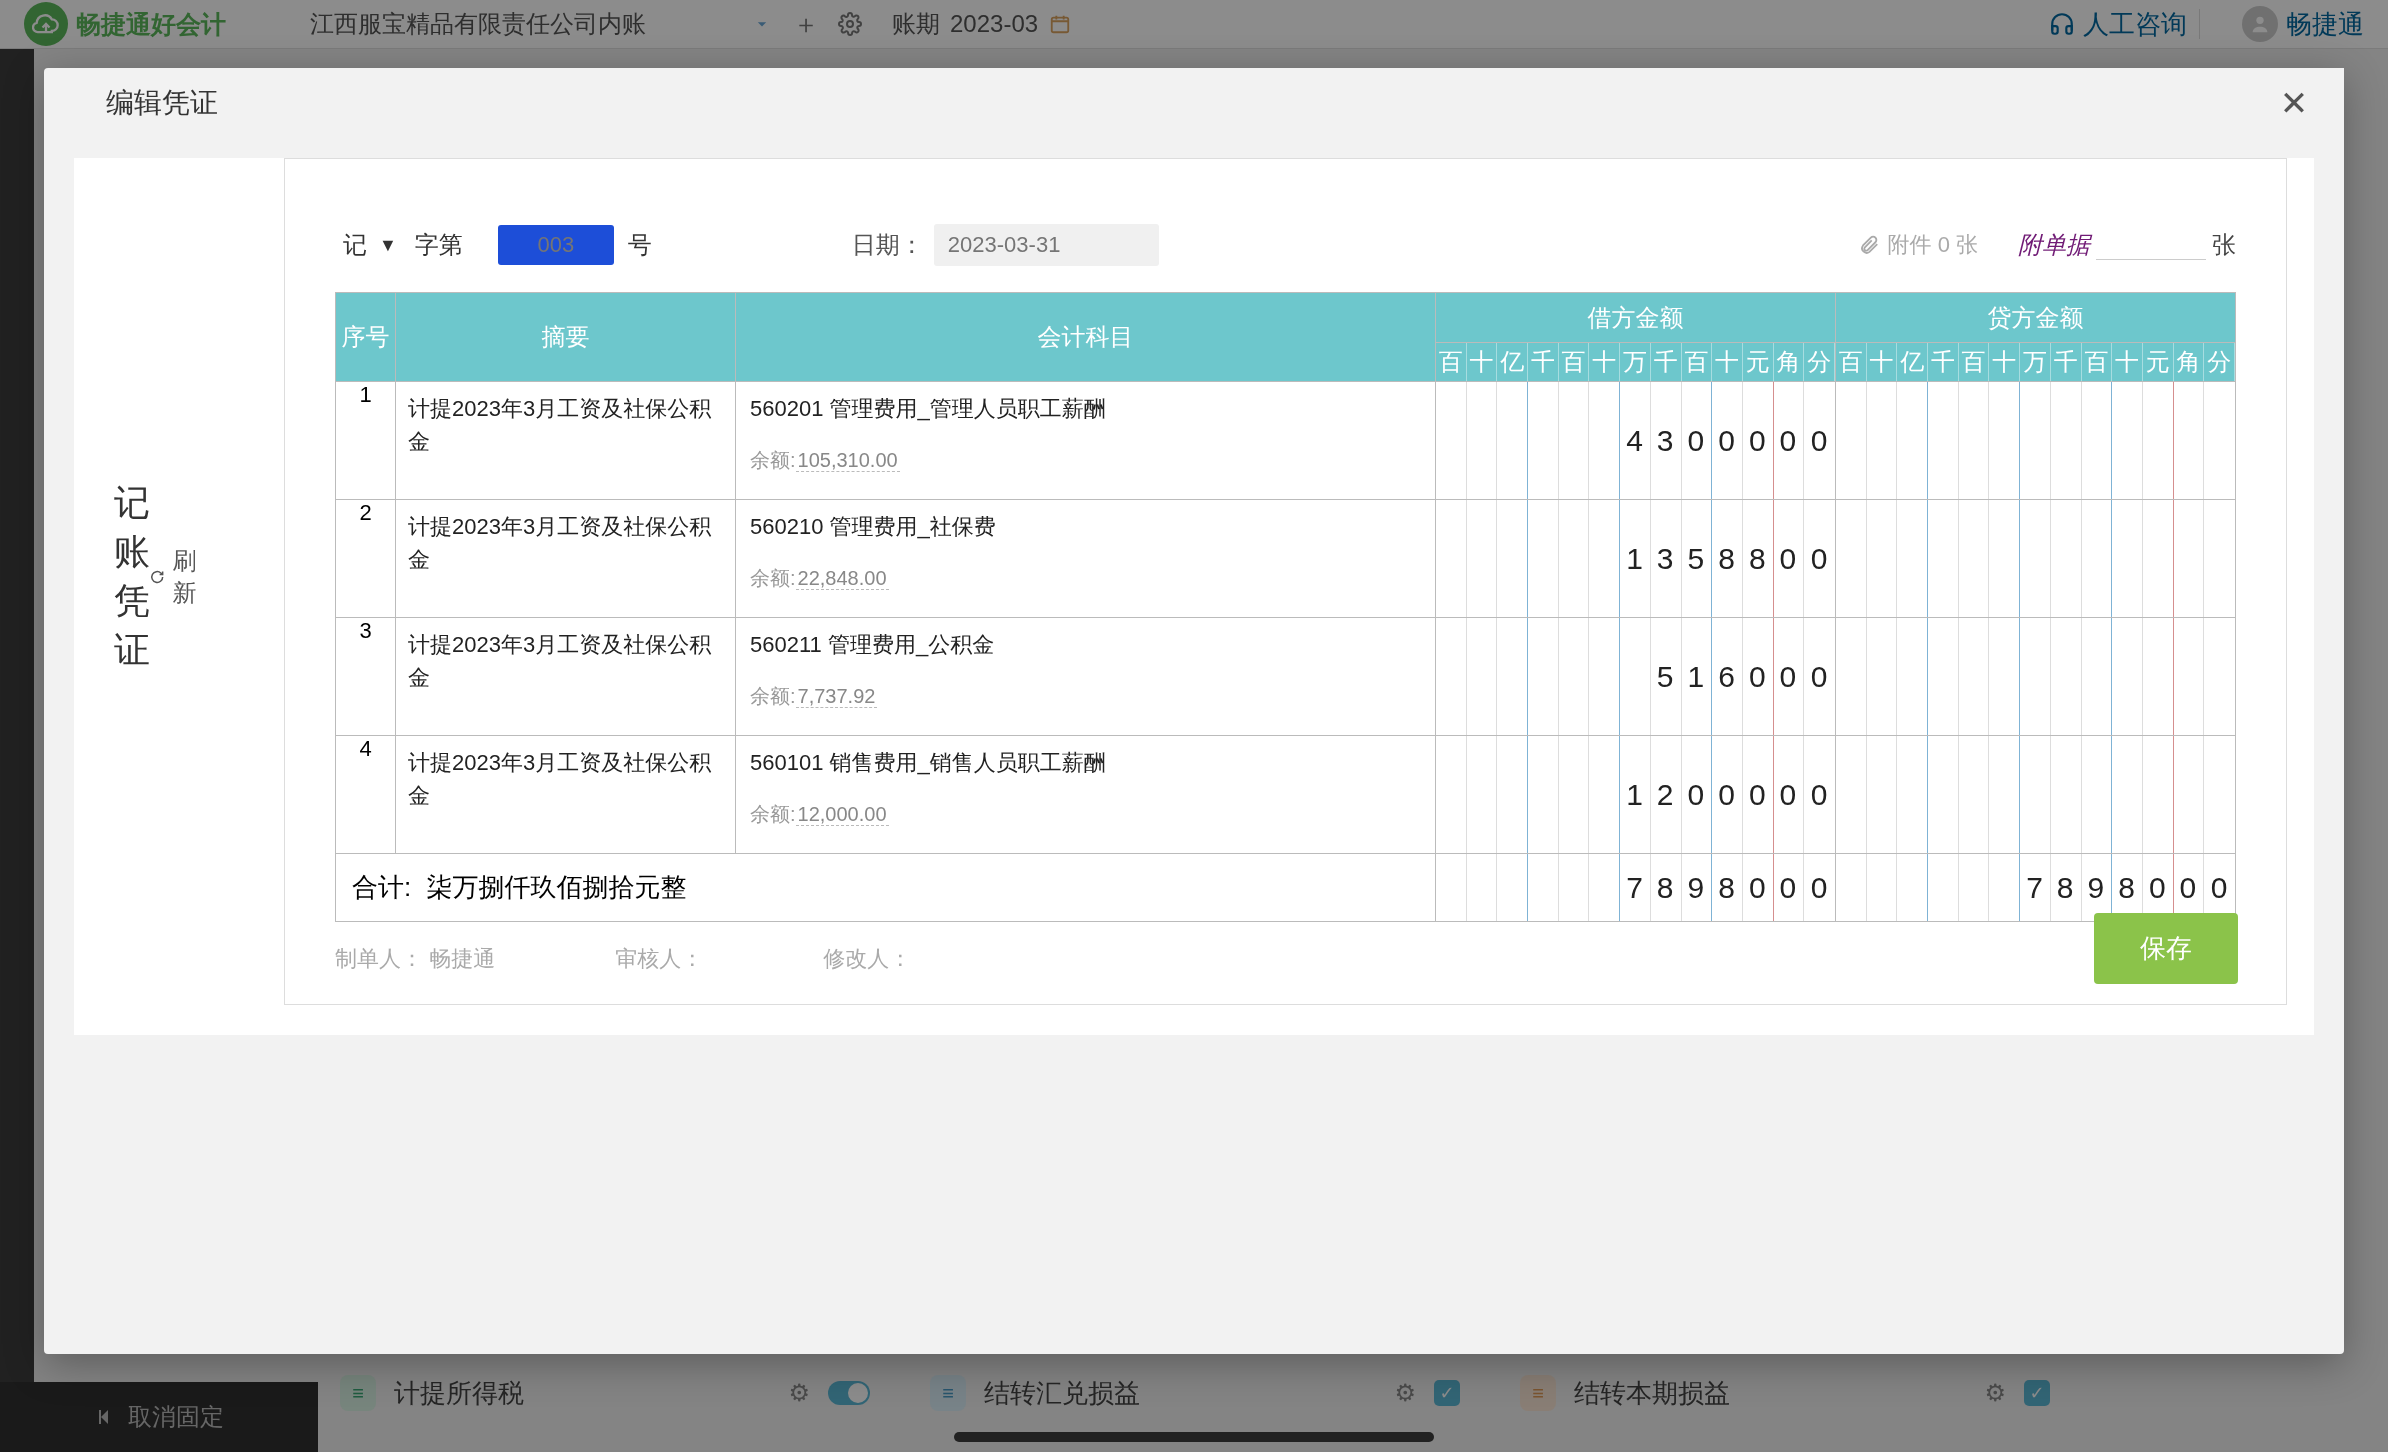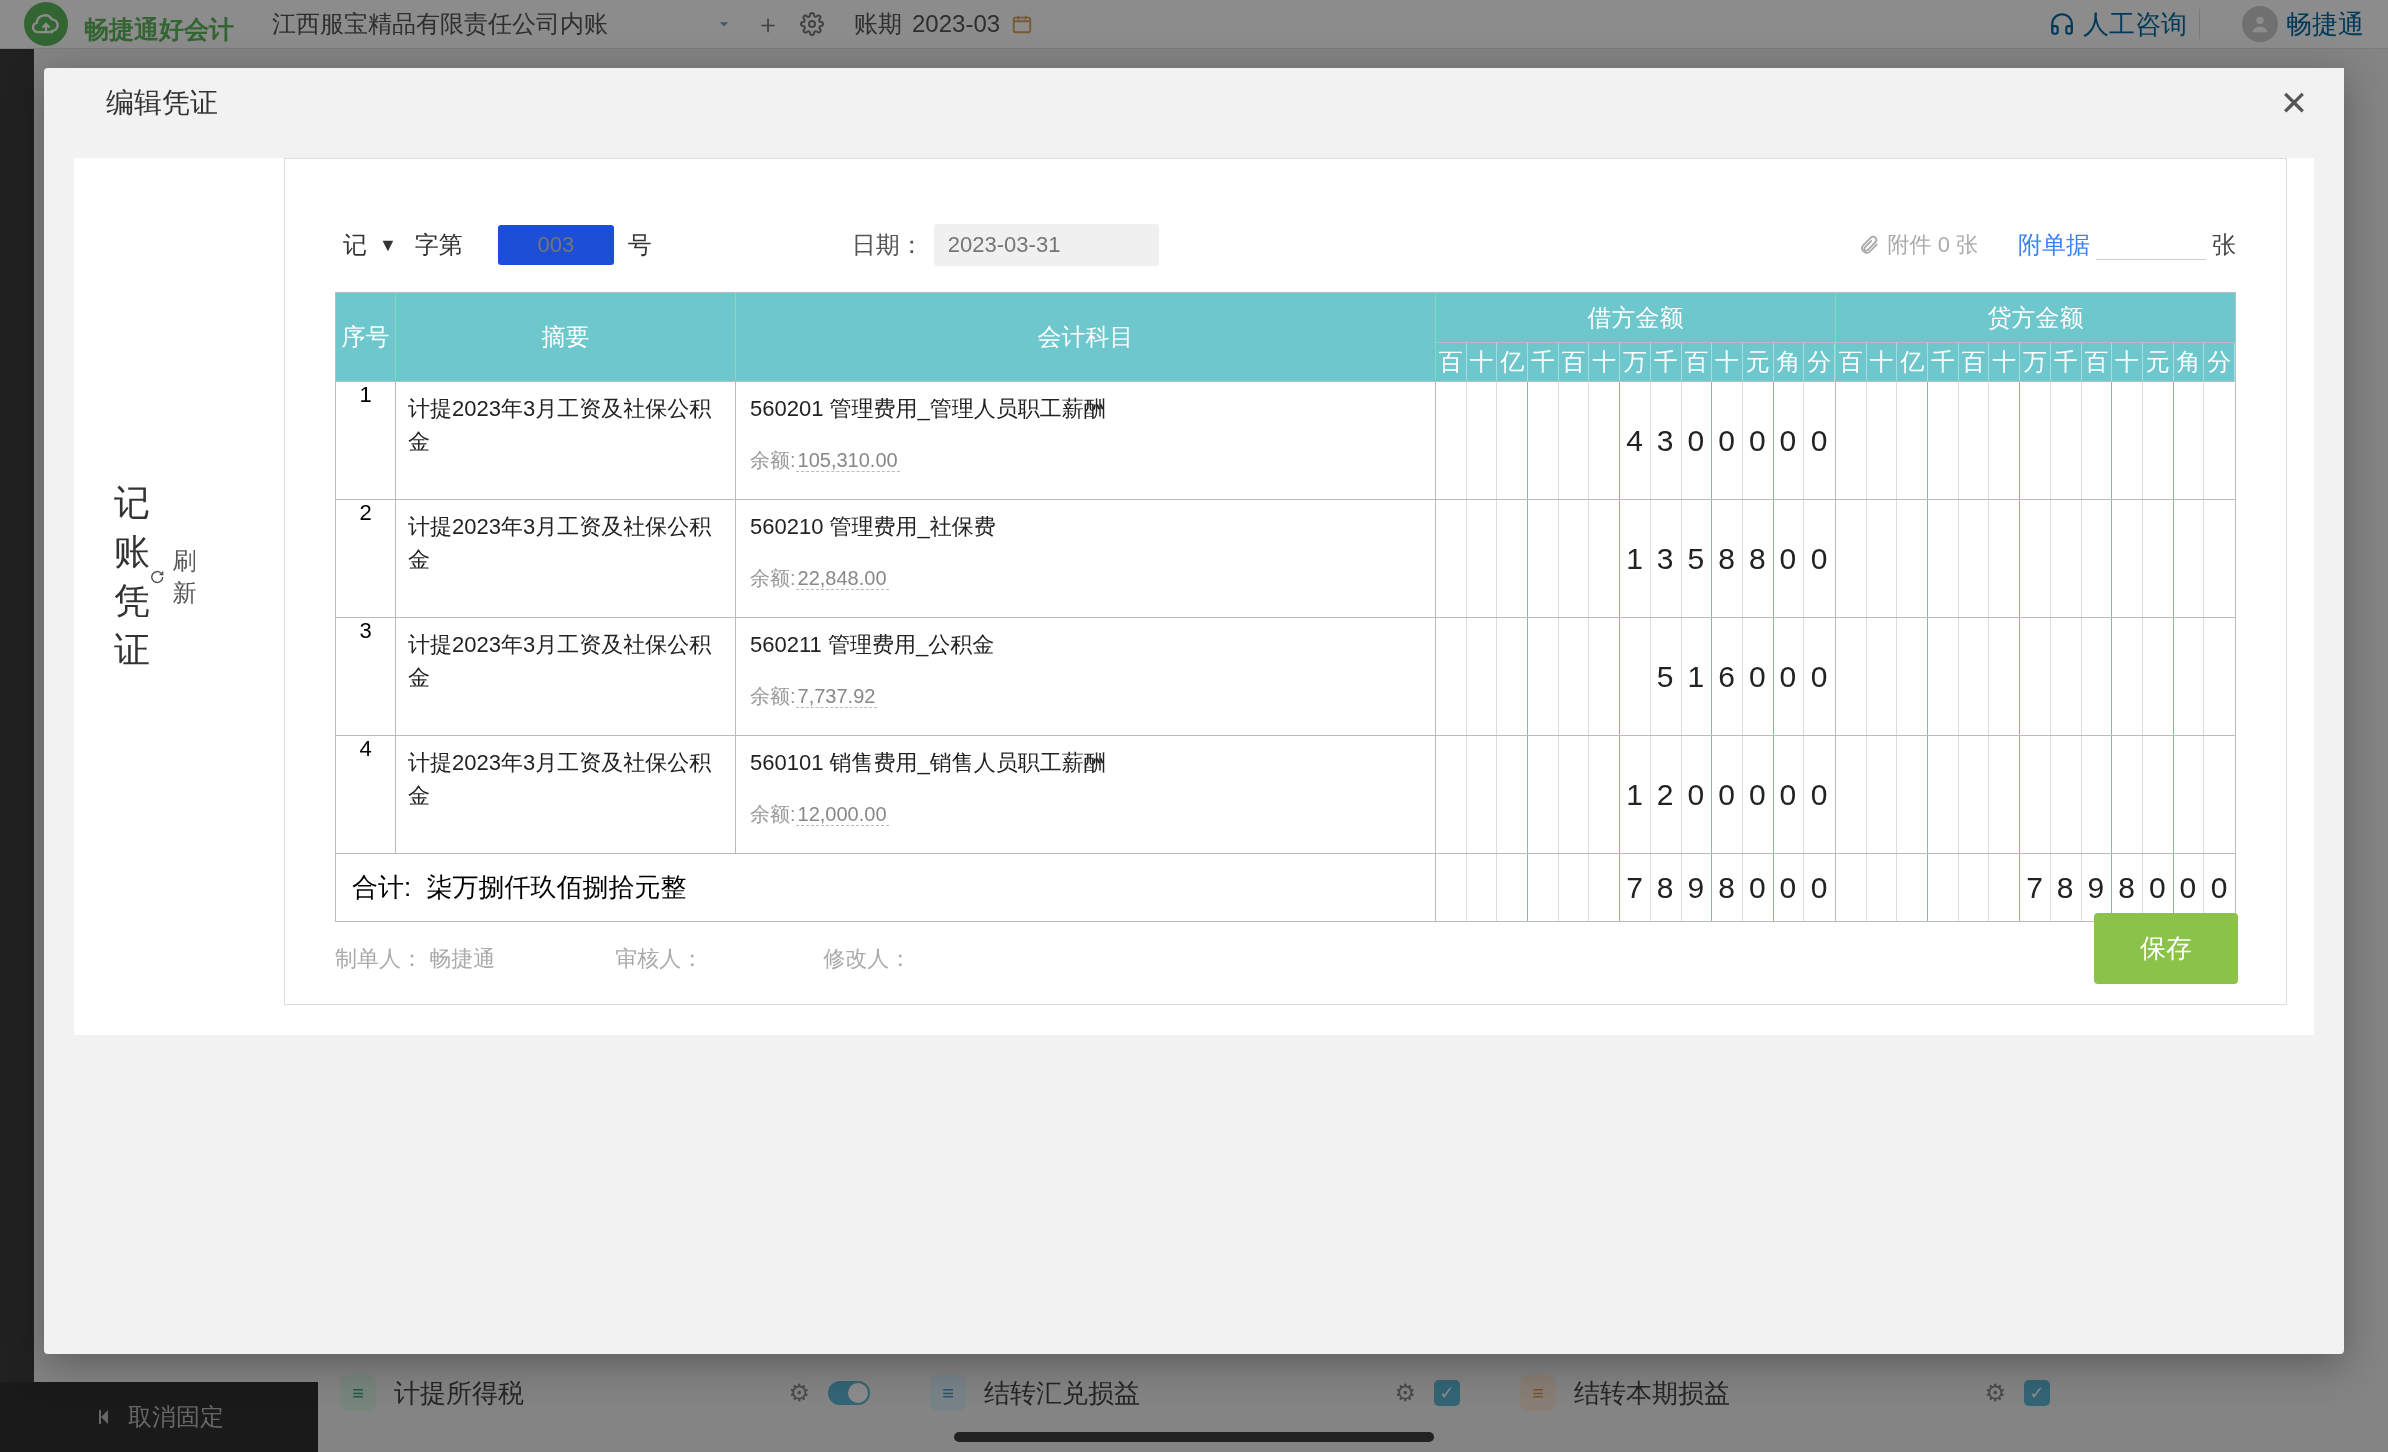--- a/index.html
+++ b/index.html
@@ -1,20 +1,20 @@
 <!DOCTYPE html>
 <html><head>
 <meta charset="utf-8">
 <style>
 * { margin: 0; padding: 0; box-sizing: border-box; font-family: "Microsoft YaHei", "PingFang SC", sans-serif; }
 body { background: #f0f0f0; width: 2388px; height: 1452px; overflow: hidden; transform-origin: top left; }
 
 
 .app-header { height: 49px; background: #ffffff; display: flex; align-items: center; padding: 0 24px; color: #333; position: relative; z-index: 1; border-bottom: 1px solid #e0e0e0;}
-.app-logo { display: flex; align-items: flex-end; gap: 16px; font-size: 25px; color: #5cb85c; font-weight: bold; margin-right: 38px;}
+.app-logo { display: flex; align-items: center; gap: 8px; font-size: 25px; color: #5cb85c; font-weight: bold; margin-right: 84px;}
 .logo-icon { width: 44px; height: 44px; background: #5cb85c; border-radius: 50%; display: flex; align-items: center; justify-content: center; color: #fff; }
 .logo-icon svg { width: 28px; height: 28px; }
 .company-name { color: #555; font-size: 24px; width: 430px;}
 .header-icon-btn { width: 44px; height: 44px; display: flex; align-items: center; justify-content: center; color: #777; font-size: 26px; cursor: pointer; }
 .period-label { color: #555; font-size: 24px; margin-left: 20px; margin-right: 10px;}
 .period-value { color: #555; font-size: 24px; }
 .header-spacer { flex: 1; }
 .header-right-item { display: flex; align-items: center; gap: 8px; color: #0369a1; font-size: 26px; margin-left: 30px; cursor: pointer;}
 .avatar-placeholder { width: 36px; height: 36px; border-radius: 50%; background: #ccc; display:flex; align-items:center; justify-content:center; color:#fff;}
 
@@ -56,21 +56,21 @@
 
 .voucher-meta { display: flex; align-items: center; margin-bottom: 26px; font-size: 24px; color: #333;}
 .meta-seg { display:flex; align-items:center; gap:4px; margin-right: 200px;}
 .meta-seg .ji { border-bottom: 1px solid transparent; padding: 4px 8px;}
 .meta-seg .caret { font-size:18px; color:#333;}
 .meta-input { width: 116px; height: 40px; background:#1d4ed8; border:none; text-align:center; color:#bbb; font-size:22px; border-radius:3px;margin-left:31px;}
 .date-label { color: #555; margin-right: 10px;}
 .date-input { width: 225px; height: 42px; background:#f0f0f0; border:none; padding: 0 14px; color:#bbb; font-size:22px; border-radius:3px;}
 .meta-spacer { flex:1; }
 .attach-info { color: #aaa; font-size: 22px; display:flex; align-items:center; gap:8px;}
-.attach-supplement { margin-left: 40px; color:#3b82f6; font-size:24px;}
+.attach-supplement { margin-left: 40px; color:#701a75; font-size:24px;font-style:italic;}
 .attach-line { border-bottom: 1px solid #ccc; width: 110px; height: 30px; margin: 0 6px; display:inline-block;}
 
 
 .vtbl { border: 1px solid #bbb; width: 100%; border-collapse: collapse; table-layout: fixed;}
 .vtbl th, .vtbl td { border: 1px solid #bbb; }
 .vtbl thead th { background: #6dc7cc; color: #fff; font-weight: normal; font-size: 24px; }
 .vtbl thead tr:first-child th { height: 50px; }
 .digit-header th { height: 38px; font-size: 18px; padding:0;}
 
 .col-index { width: 60px; text-align:center; font-size: 22px; }

